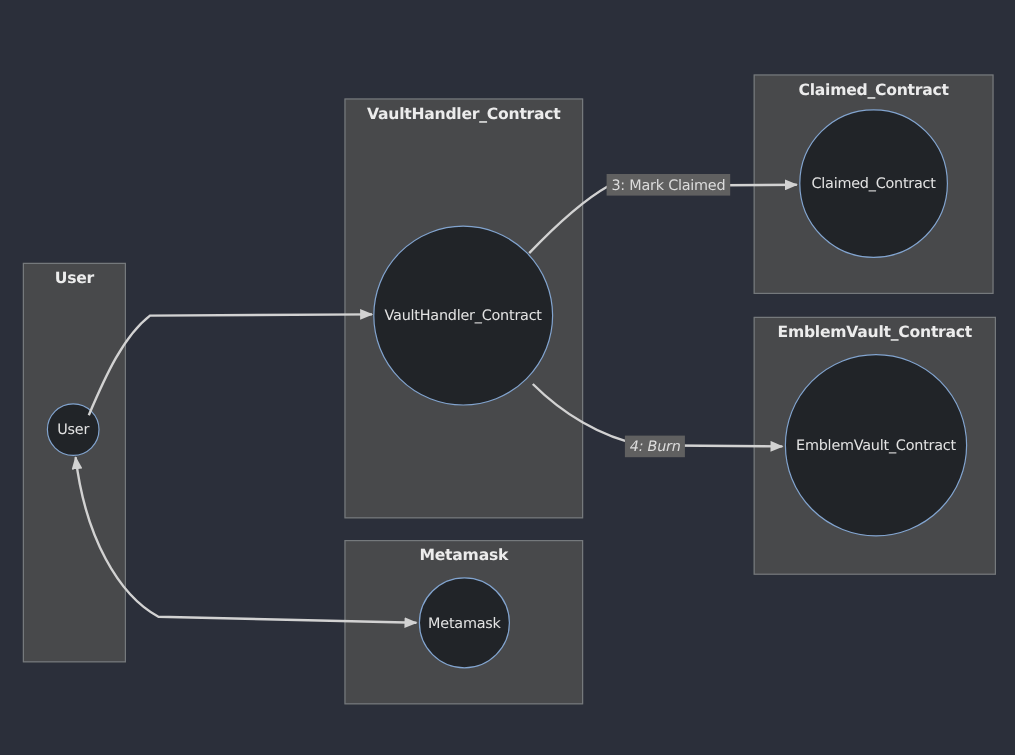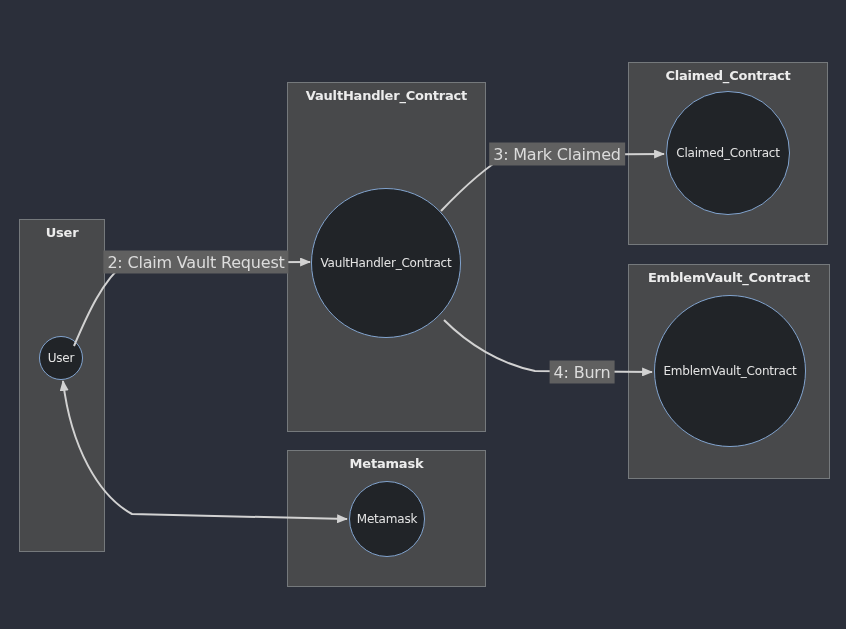--- a/index.html
+++ b/index.html
@@ -41,21 +41,21 @@
     white-space:nowrap;
   }
   .edges-layer{
     position:absolute;left:0;top:0;z-index:3;pointer-events:none;
   }
   .edge-label{
     position:absolute;
     transform:translate(-50%,-50%);
     background:#606060;
     color:#dcdcdc;
-    font-size:16px;
+    font-size:12px;
     letter-spacing:-0.2px;
     padding:2px 4px;
     white-space:nowrap;
     z-index:4;
   }
 </style>
 </head>
 <body>
 
 <div class="stage">
@@ -113,19 +113,18 @@
     <path d="M 63,381 C 71,448 99,496 132,514 L 347,519" fill="none" stroke="#d2d2d2" stroke-width="2" marker-start="url(#arrow-rev)" marker-end="url(#arrow)"></path>
 
     <path d="M 74,346 C 88,313 103,280 125,263 L 310,262" fill="none" stroke="#d2d2d2" stroke-width="2" marker-end="url(#arrow)"></path>
 
     <path d="M 441,211 C 462,189 484,168 507,155 L 664,154" fill="none" stroke="#d2d2d2" stroke-width="2" marker-end="url(#arrow)"></path>
 
     <path d="M 444,320 C 468,344 500,364 535,371 L 652,372" fill="none" stroke="#d2d2d2" stroke-width="2" marker-end="url(#arrow)"></path>
   </svg>
 
 
-  <div class="edge-label" style="left:196px;top:262px;">2: Claim Vault Request</div>
 
   <div class="edge-label" style="left:557px;top:154px;">3: Mark Claimed</div>
 
-  <div class="edge-label" style="left:582px;top:372px;">4: Burn</div>
+  <div class="edge-label" style="left:546px;top:372px;font-style:italic;">4: Burn</div>
 
 </div>
 
 </body></html>

